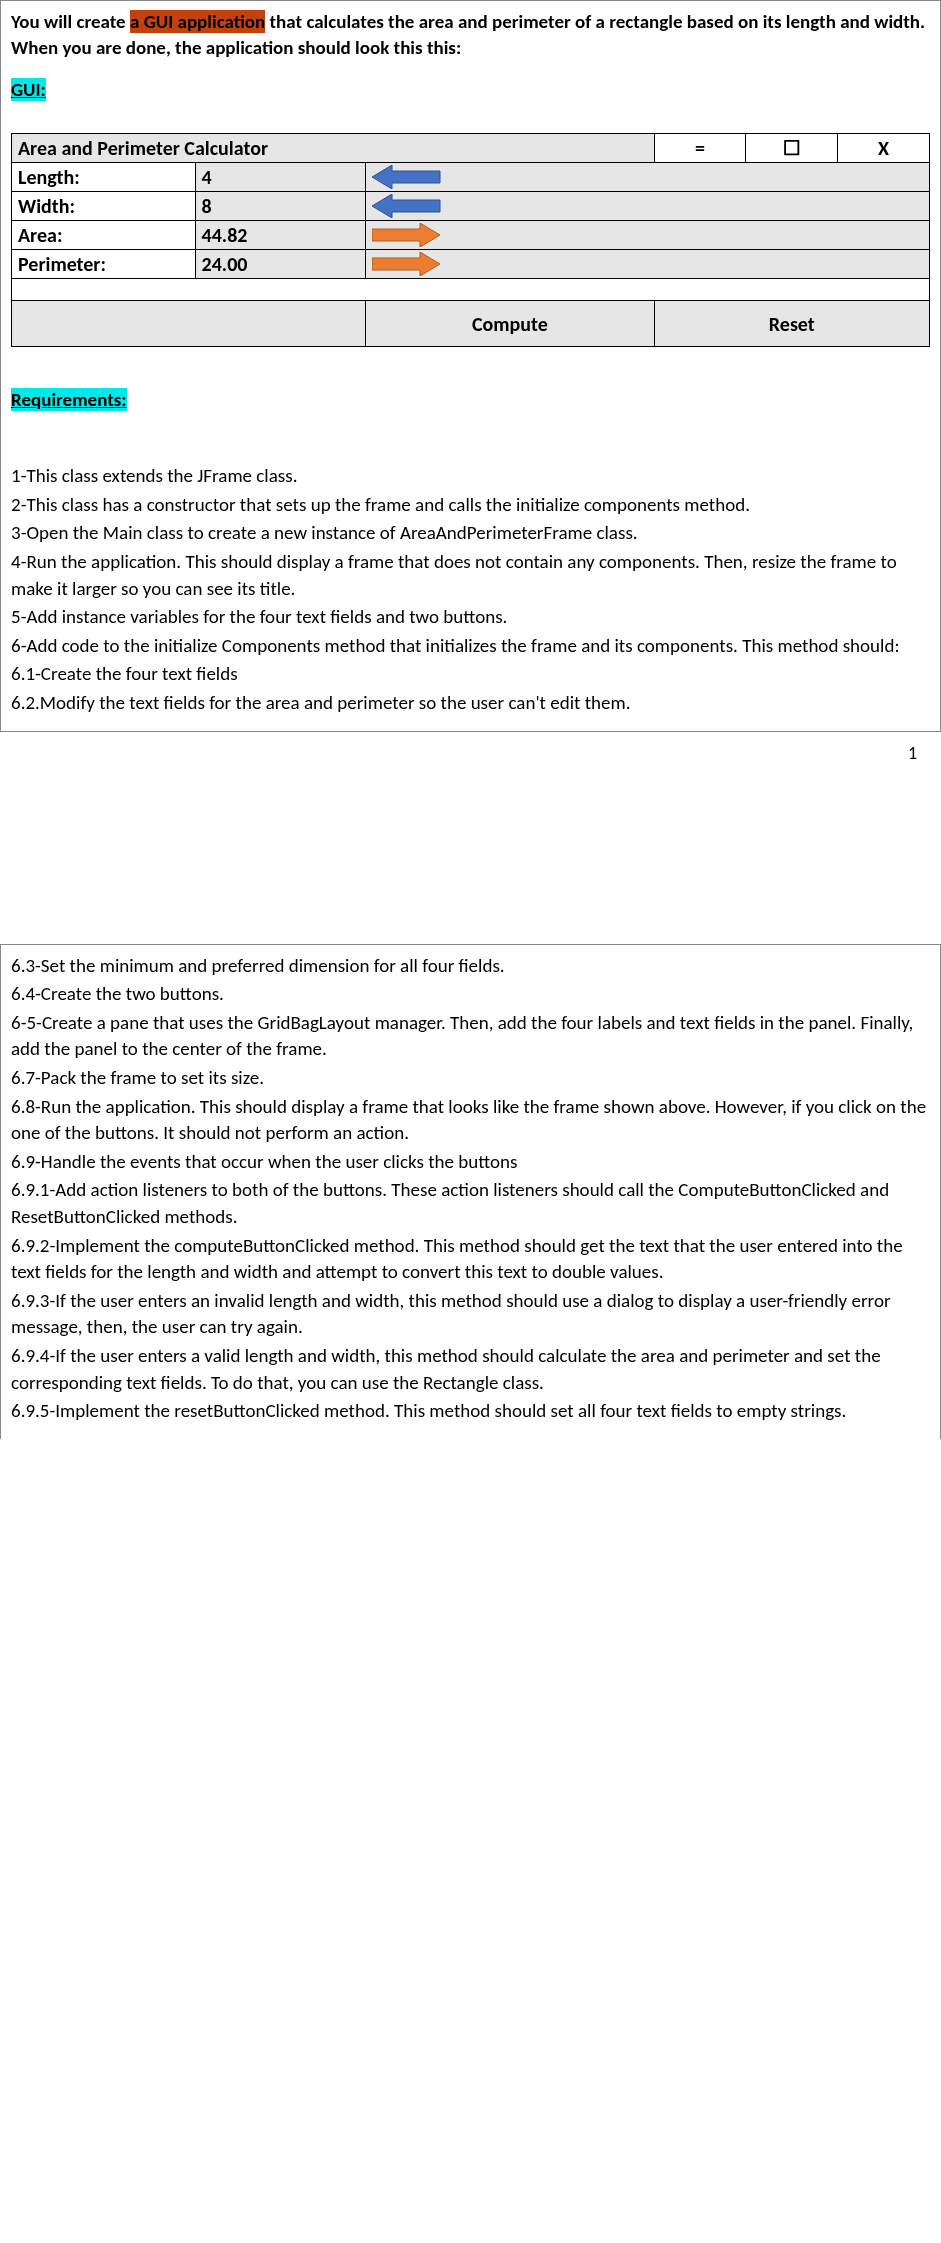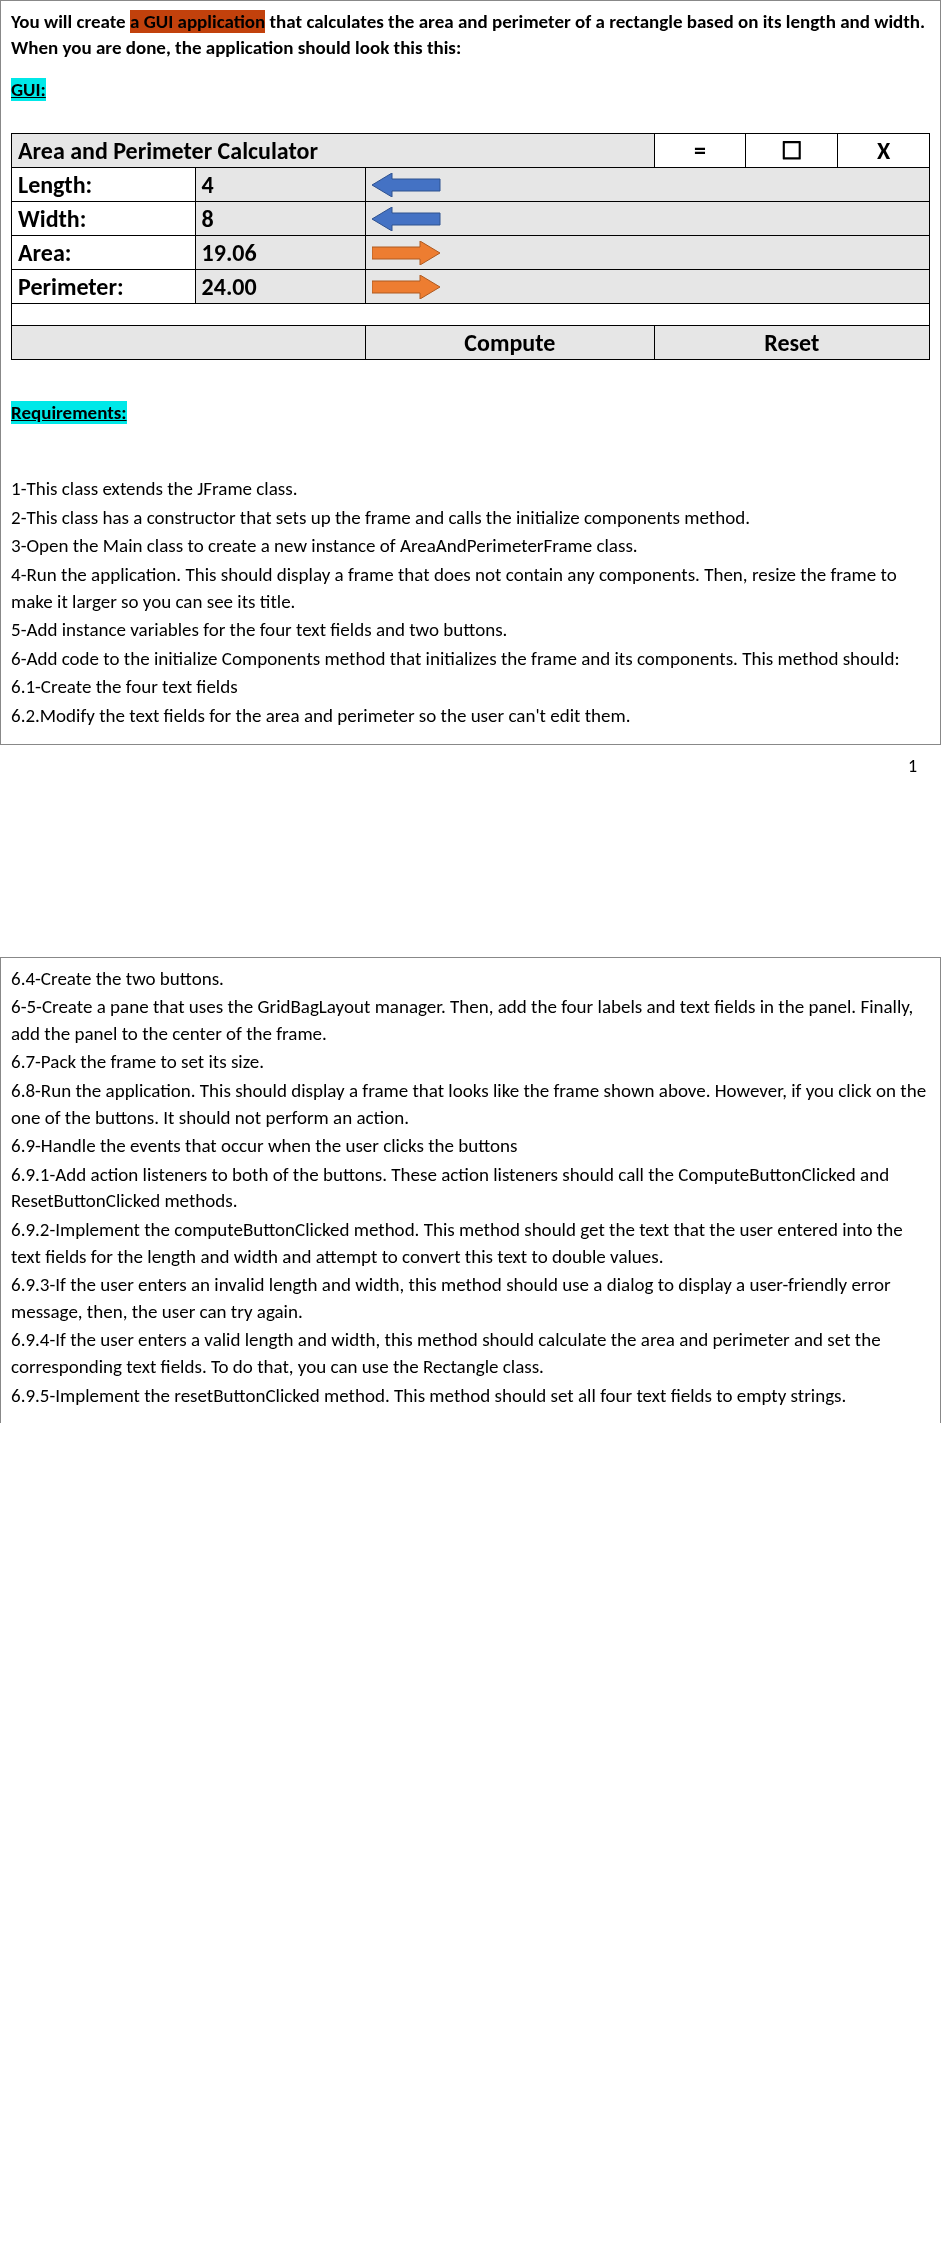--- a/index.html
+++ b/index.html
@@ -38,21 +38,21 @@
   }
   
   .gui-table {
     border-collapse: collapse;
     width: 100%;
     margin-top: 6px;
   }
   .gui-table td {
     border: 1px solid #000;
     padding: 2px 6px;
-    font-size: 24px;
+    font-size: 20px;
     height: 26px;
     vertical-align: middle;
   }
   .gui-title {
     font-weight: 700;
     background: #e6e6e6;
   }
   .gui-ctl {
     width: 42px;
     text-align: center;
@@ -75,21 +75,21 @@
     padding: 0;
   }
   .blank-row td {
     background: #fff;
     height: 22px;
   }
   .btn-row td {
     background: #e6e6e6;
     text-align: center;
     font-weight: 700;
-    height: 30px;
+    height: 46px;
   }
   .btn-row td.spacer-left { width: 210px; }
   .btn-row td.compute-cell { width: 220px; }
   .btn-row td.reset-cell { width: 210px; }
   
   .arrow-svg {
     position: absolute;
     left: 6px;
     top: 50%;
     transform: translateY(-50%);
@@ -141,21 +141,21 @@
       <td class="lbl-cell">Width:</td>
       <td class="val-cell">8</td>
       <td class="arrow-cell" colspan="4">
         <svg class="arrow-svg" width="70" height="24">
               <polygon points="0,12 20,0 20,6 68,6 68,18 20,18 20,24" fill="#4472c4" stroke="#2f528f" stroke-width="1"></polygon>
             </svg>
       </td>
     </tr>
     <tr>
       <td class="lbl-cell">Area:</td>
-      <td class="val-cell">19.06</td>
+      <td class="val-cell">44.82</td>
       <td class="arrow-cell" colspan="4">
         <svg class="arrow-svg" width="70" height="24">
               <polygon points="0,6 48,6 48,0 68,12 48,24 48,18 0,18" fill="#ed7d31" stroke="#ae5a21" stroke-width="1"></polygon>
             </svg>
       </td>
     </tr>
     <tr>
       <td class="lbl-cell">Perimeter:</td>
       <td class="val-cell">24.00</td>
       <td class="arrow-cell" colspan="4">
@@ -190,20 +190,21 @@
   </div>
 
 </div>
 
 <div class="page-num">1</div>
 
 <div class="page-gap"></div>
 
 <div class="page-border" style="border-bottom:none;">
   <div class="req-list" style="margin-top:0;">
+    <div>6.3-Set the minimum and preferred dimension for all four fields.</div>
     <div>6.4-Create the two buttons.</div>
     <div>6-5-Create a pane that uses the GridBagLayout manager. Then, add the four labels and text fields in the panel. Finally, add the panel to the center of the frame.</div>
     <div>6.7-Pack the frame to set its size.</div>
     <div>6.8-Run the application. This should display a frame that looks like the frame shown above. However, if you click on the one of the buttons. It should not perform an action.</div>
     <div>6.9-Handle the events that occur when the user clicks the buttons</div>
     <div>6.9.1-Add action listeners to both of the buttons. These action listeners should call the ComputeButtonClicked and ResetButtonClicked methods.</div>
     <div>6.9.2-Implement the computeButtonClicked method. This method should get the text that the user entered into the text fields for the length and width and attempt to convert this text to double values.</div>
     <div>6.9.3-If the user enters an invalid length and width, this method should use a dialog to display a user-friendly error message, then, the user can try again.</div>
     <div>6.9.4-If the user enters a valid length and width, this method should calculate the area and perimeter and set the corresponding text fields. To do that, you can use the Rectangle class.</div>
     <div>6.9.5-Implement the resetButtonClicked method. This method should set all four text fields to empty strings.</div>

